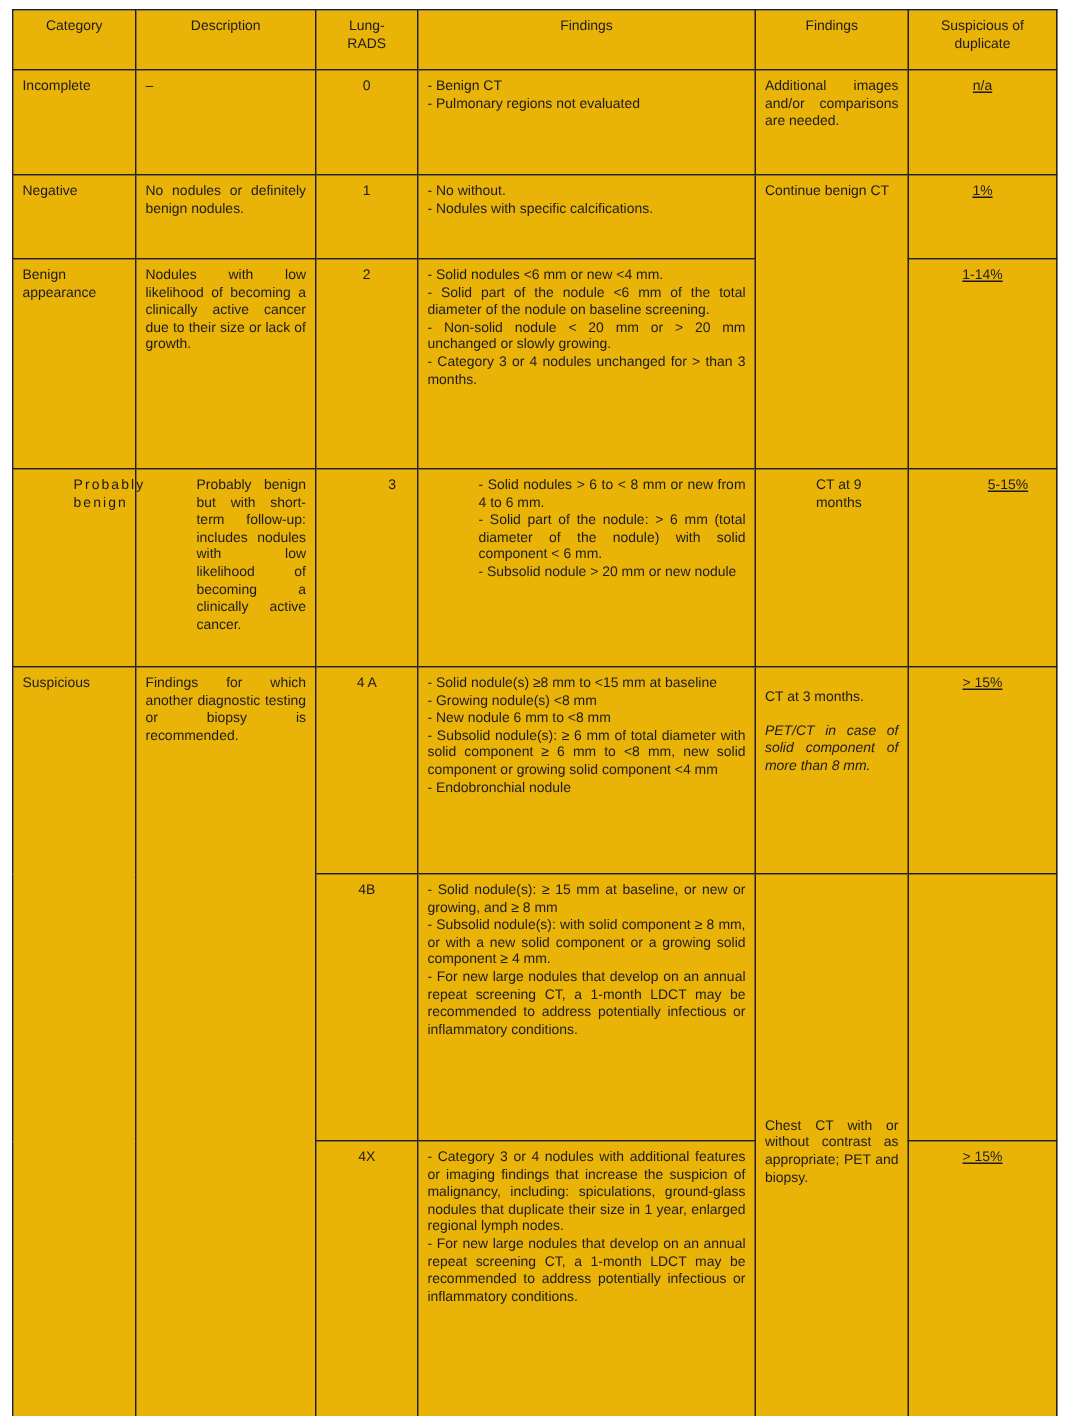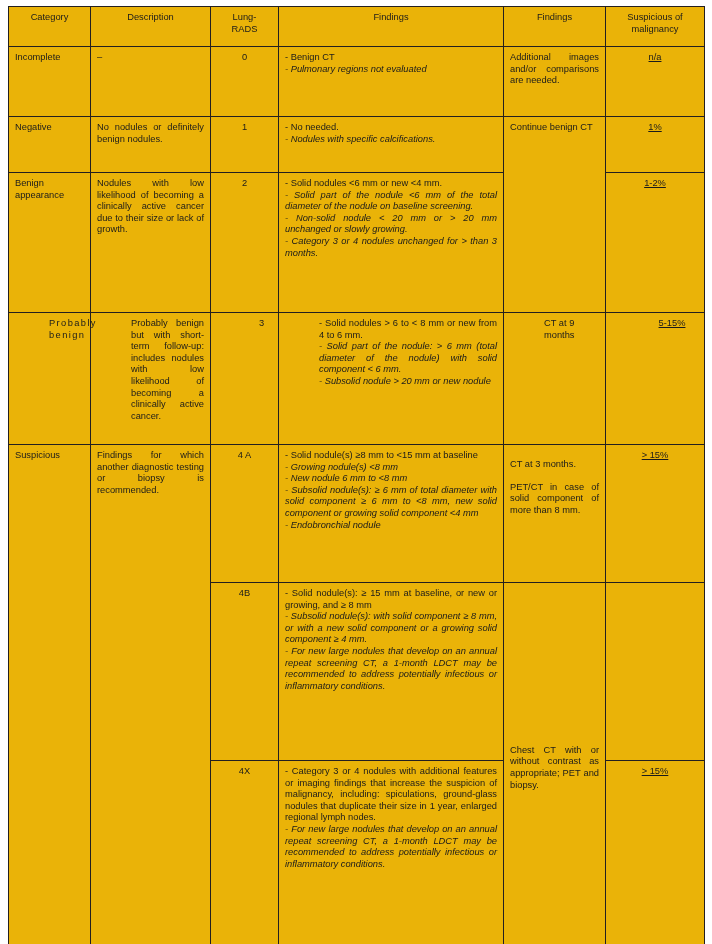--- a/index.html
+++ b/index.html
@@ -63,21 +63,21 @@
     text-align-last: left;
     -webkit-hyphens: none;
     hyphens: none;
   }
   .spaced { letter-spacing: 1.4px; }
 
   .findings p,
   .cellpara {
     margin: 0;
   }
-  .findings p + p { margin-top: 0px; font-style: italic; }
+  .findings p + p { margin-top: 0px; }
 
   .lr-num {
     text-align: center;
     vertical-align: top;
     padding-top: 5px;
   }
   .prob-cell {
     text-align: center;
     vertical-align: top;
     padding-top: 5px;
@@ -130,21 +130,21 @@
           <span class="hdr-txt">RADS</span>
         </td>
         <td>
           <span class="hdr-txt">Findings</span>
         </td>
         <td>
           <span class="hdr-txt">Findings</span>
         </td>
         <td>
           <span class="hdr-txt">Suspicious of</span>
-          <span class="hdr-txt">malignancy</span>
+          <span class="hdr-txt">duplicate</span>
         </td>
       </tr>
     </thead>
 
     <tbody>
 
       <tr class="r-incomplete">
         <td class="cat-cell">Incomplete</td>
         <td class="desc-cell">–</td>
         <td class="lr-num">0</td>
@@ -156,40 +156,40 @@
           <p class="blockpara just">Additional images and/or comparisons are needed.</p>
         </td>
         <td class="prob-cell">n/a</td>
       </tr>
 
       <tr class="r-negative">
         <td class="cat-cell">Negative</td>
         <td class="desc-cell just">No nodules or definitely benign nodules.</td>
         <td class="lr-num">1</td>
         <td class="findings">
-          <p class="cellpara">- No needed.</p>
+          <p class="cellpara">- No without.</p>
           <p class="cellpara">- Nodules with specific calcifications.</p>
         </td>
         <td class="approach-cell just" rowspan="2">
           <p class="blockpara just">Continue benign CT</p>
         </td>
         <td class="prob-cell">1%</td>
       </tr>
 
       <tr class="r-benign">
         <td class="cat-cell">Benign appearance</td>
         <td class="desc-cell just">Nodules with low likelihood of becoming a clinically active cancer due to their size or lack of growth.</td>
         <td class="lr-num">2</td>
         <td class="findings just">
           <p class="cellpara just">-  Solid nodules &lt;6 mm or new &lt;4 mm.</p>
           <p class="cellpara just">- Solid part of the nodule &lt;6 mm of the total diameter of the nodule on baseline screening.</p>
           <p class="cellpara just">- Non-solid nodule &lt; 20 mm or &gt; 20 mm unchanged or slowly growing.</p>
           <p class="cellpara just">- Category 3 or 4 nodules unchanged for &gt; than 3 months.</p>
         </td>
-        <td class="prob-cell">1-2%</td>
+        <td class="prob-cell">1-14%</td>
       </tr>
 
       <tr class="r-probably">
         <td class="cat-cell spaced">Probably benign</td>
         <td class="desc-cell just">Probably benign but with short-term follow-up: includes nodules with low likelihood of becoming a clinically active cancer.</td>
         <td class="lr-num">3</td>
         <td class="findings just">
           <p class="cellpara just">-  Solid nodules &gt; 6 to &lt; 8 mm or new from 4 to 6 mm.</p>
           <p class="cellpara just">- Solid part of the nodule: &gt; 6 mm (total diameter of the nodule) with solid component &lt; 6 mm.</p>
           <p class="cellpara just">-  Subsolid nodule &gt; 20 mm or new nodule</p>
@@ -206,21 +206,21 @@
         <td class="lr-num">4 A</td>
         <td class="findings just">
           <p class="cellpara just">-  Solid nodule(s) ≥8 mm to &lt;15 mm at baseline</p>
           <p class="cellpara just">- Growing nodule(s) &lt;8 mm</p>
           <p class="cellpara just">-  New nodule 6 mm to &lt;8 mm</p>
           <p class="cellpara just">-  Subsolid nodule(s): ≥ 6 mm of total diameter with solid component ≥ 6 mm to &lt;8 mm, new solid component or growing solid component &lt;4 mm</p>
           <p class="cellpara just">- Endobronchial nodule</p>
         </td>
         <td class="just" style="vertical-align:top;margin-left:16px;">
           <p class="blockpara">CT at 3 months.</p>
-          <p class="blockpara just" style="margin-top:11px;">PET/CT in case of solid component of more than 8 mm.</p>
+          <p class="blockpara just" style="margin-top:11px;font-style:italic;">PET/CT in case of solid component of more than 8 mm.</p>
         </td>
         <td class="prob-cell">&gt; 15%</td>
       </tr>
 
       <tr class="r-4b">
         <td class="lr-num">4B</td>
         <td class="findings just">
           <p class="cellpara just">- Solid nodule(s): ≥ 15 mm at baseline, or new or growing, and ≥ 8 mm</p>
           <p class="cellpara just">-  Subsolid nodule(s): with solid component ≥ 8 mm, or with a new solid component or a growing solid component ≥ 4 mm.</p>
           <p class="cellpara just">-  For new large nodules that develop on an annual repeat screening CT, a 1-month LDCT may be recommended to address potentially infectious or inflammatory conditions.</p>

